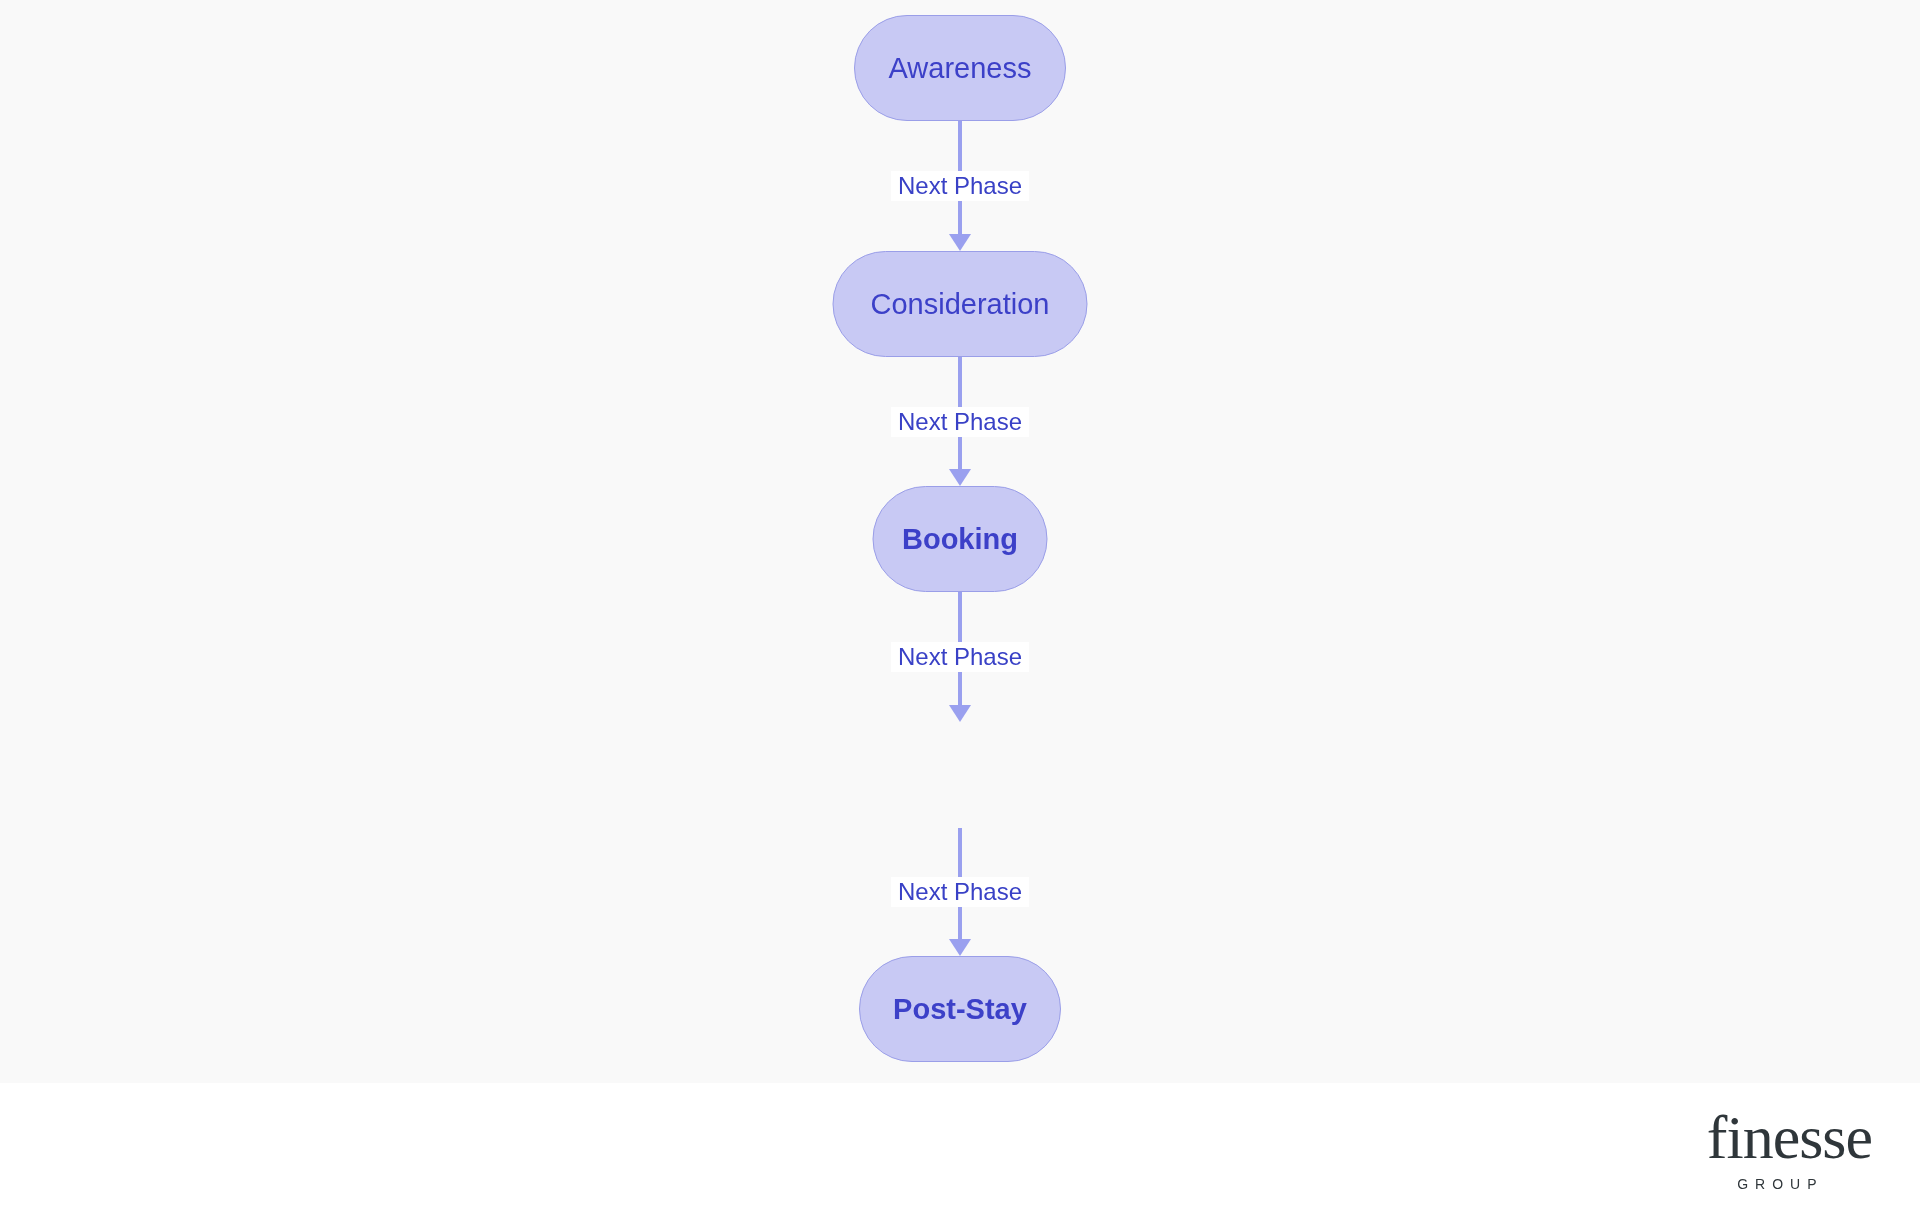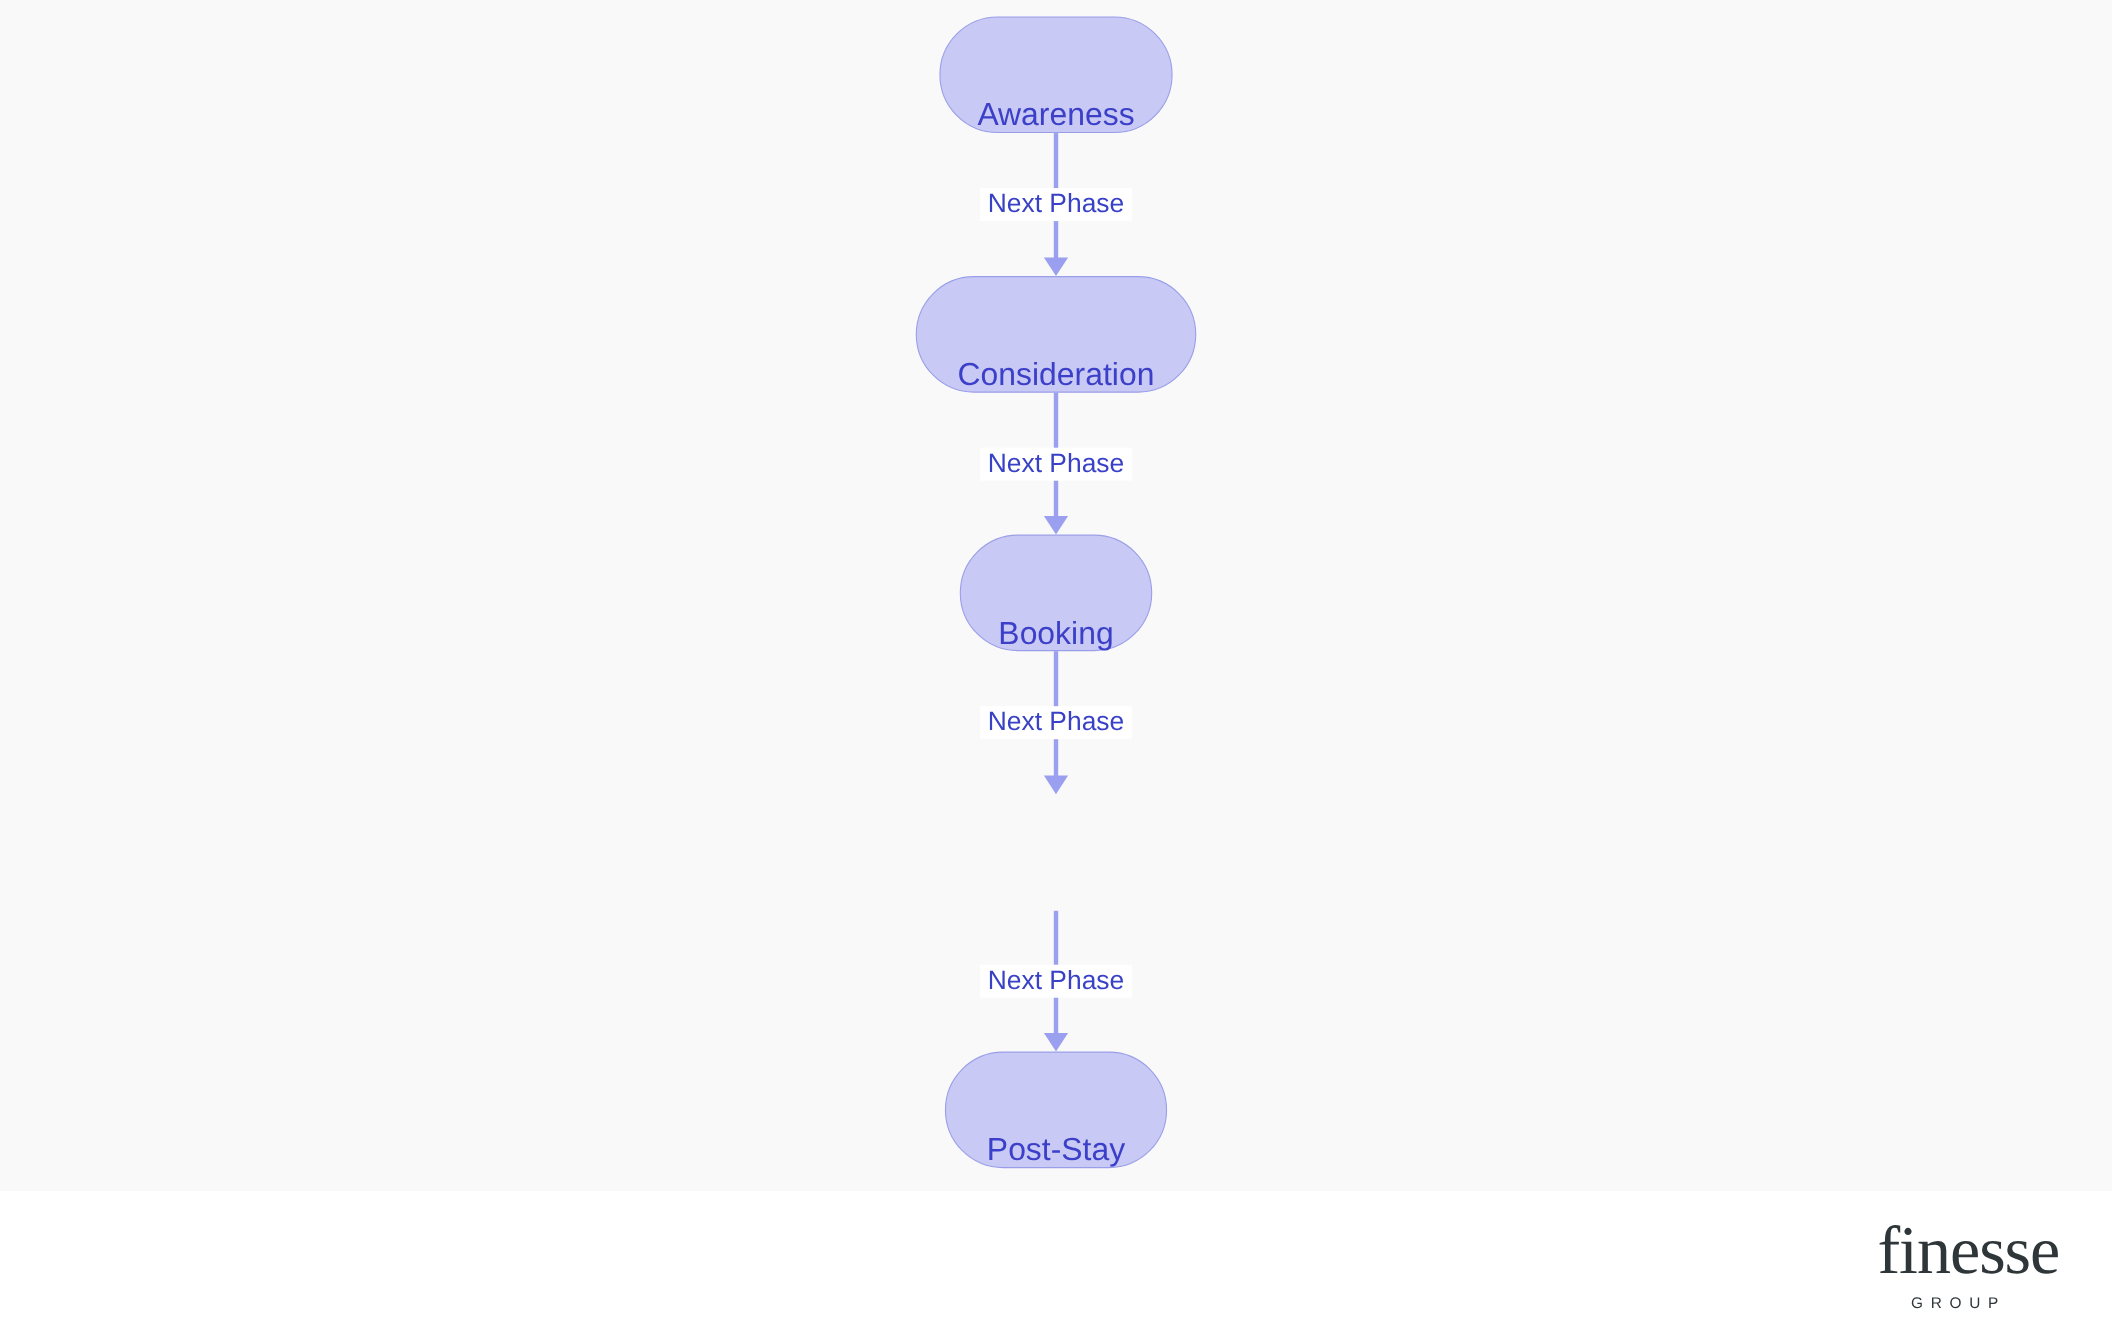--- a/index.html
+++ b/index.html
@@ -8,29 +8,29 @@
   .canvas{position:relative;width:1920px;height:1215px;overflow:hidden;background:var(--footer-bg,#ffffff);}
   .diagram{position:absolute;top:0;left:0;width:1920px;height:1083px;background:var(--diagram-bg,#f9f9f9);}
   .footer-band{position:absolute;top:1083px;left:0;width:1920px;height:132px;background:var(--footer-bg,#ffffff);}
 
   .node{
     position:absolute;left:50%;transform:translateX(-50%);
     height:106px;box-sizing:border-box;
     background:var(--node-fill,#c8c9f4);
     border:1.5px solid var(--node-border,#9a9ee8);
     border-radius:53px;
-    display:flex;align-items:flex-end;justify-content:center;
+    display:flex;align-items:center;justify-content:center;
     color:var(--node-text,#3c40c8);
     font-size:29px;line-height:1;white-space:nowrap;
   }
   .n1{top:15px;width:212px;}
   .n2{top:251px;width:255px;}
-  .n3{top:486px;width:175px;}
+  .n3{top:486px;width:175px;font-weight:bold;}
   .n4{top:722px;width:215px;}
-  .n5{top:956px;width:202px;}
+  .n5{top:956px;width:202px;font-weight:bold;}
 
   .edge{position:absolute;left:0;width:100%;}
   .e1{top:121px;height:130px;}
   .e2{top:357px;height:129px;}
   .e3{top:592px;height:130px;}
   .e4{top:828px;height:128px;}
   .edge-line{
     position:absolute;left:calc(50% - 1.75px);top:0;bottom:15px;width:3.5px;
     background:var(--edge,#9aa0ef);
   }

